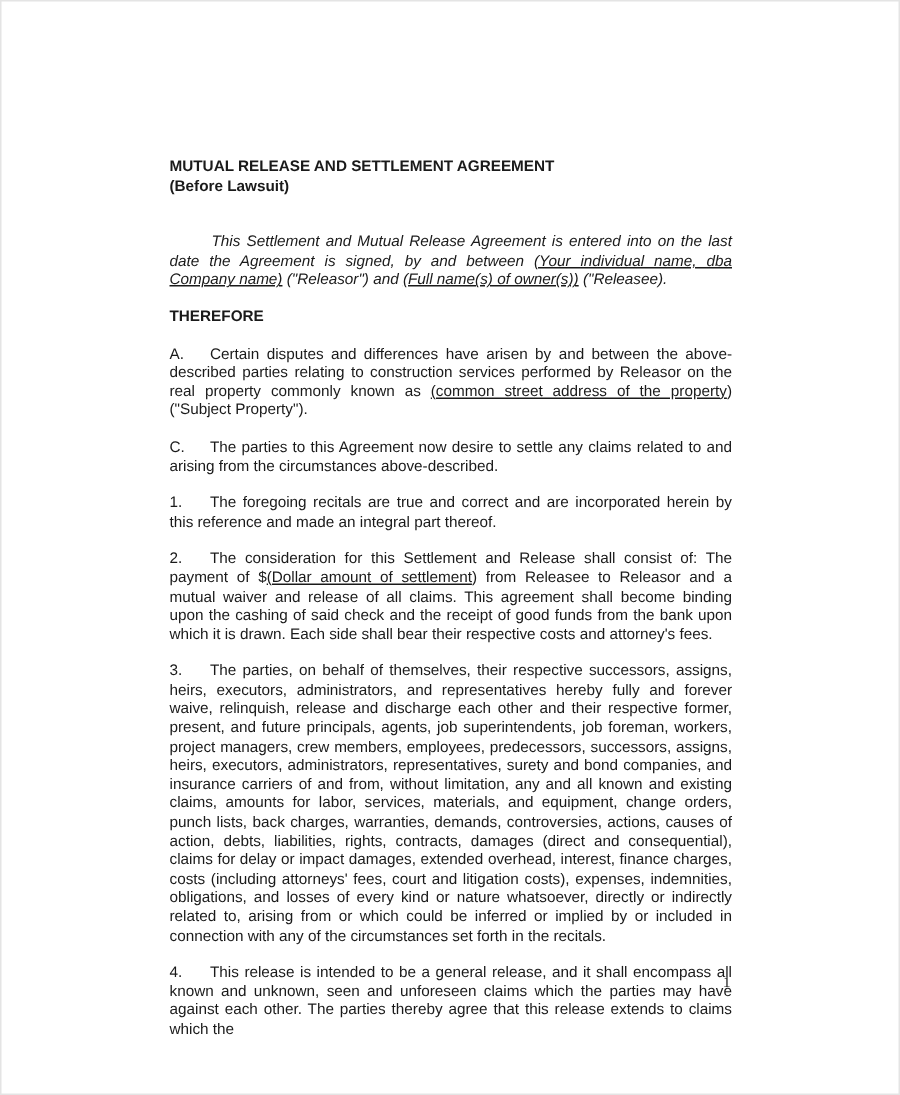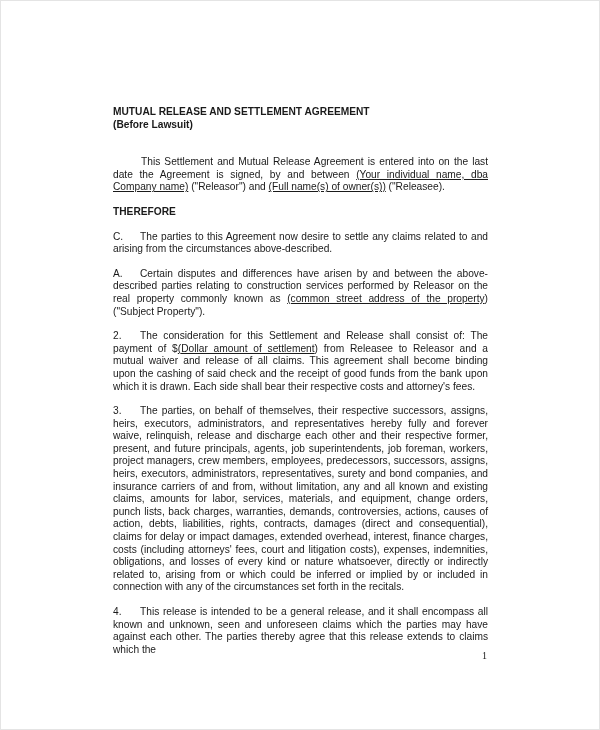--- a/index.html
+++ b/index.html
@@ -26,45 +26,46 @@
   .subtitle {
     text-align: left; font-weight: bold; margin: 0;
     font-size: 10.2px; line-height: 12.6px;
   }
   p { margin: 0; text-align: justify; text-align-last: left; }
   .indent { text-indent: 28px; }
   .u { text-decoration: underline; text-underline-offset: 1px; }
   .heading { text-align: center; font-weight: bold; margin: 0; }
   .num { display: inline-block; width: 27px; }
   .blk { margin-top: 12px; }
-  .blk-lg { margin-top: 25px; }
+  .blk-lg { margin-top: 25px; font-style: italic; }
   .pagenum {
     position: absolute; left: 481px; top: 649px;
     font-family: "Liberation Serif", serif; font-size: 10px;
     color: #1a1a1a;
   }
 </style>
 </head>
 <body>
 
 <div class="page">
   <div class="content">
 
     <p class="title">MUTUAL RELEASE AND SETTLEMENT AGREEMENT</p>
     <p class="subtitle">(Before Lawsuit)</p>
 
     <p class="indent blk-lg" style="margin-top:25px;"><span>This Settlement and Mutual Release Agreement is entered into on the last date the Agreement is signed, by and between </span><span class="u">(Your individual name, dba Company name)</span><span> ("Releasor") and </span><span class="u">(Full name(s) of owner(s))</span><span> ("Releasee).</span></p>
 
     <p class="heading blk">THEREFORE</p>
 
+    <p class="blk"><span class="num">A.</span><span>Certain disputes and differences have arisen by and between the above-described parties relating to construction services performed by Releasor on the real property commonly known as </span><span class="u">(common street address of the property</span><span>) ("Subject Property").</span></p>
+
     <p class="blk"><span class="num">C.</span><span>The parties to this Agreement now desire to settle any claims related to and arising from the circumstances above-described.</span></p>
 
-    <p class="blk"><span class="num">A.</span><span>Certain disputes and differences have arisen by and between the above-described parties relating to construction services performed by Releasor on the real property commonly known as </span><span class="u">(common street address of the property</span><span>) ("Subject Property").</span></p>
 
-
+    <p class="blk"><span class="num">1.</span><span>The foregoing recitals are true and correct and are incorporated herein by this reference and made an integral part thereof.</span></p>
 
     <p class="blk"><span class="num">2.</span><span>The consideration for this Settlement and Release shall consist of: The payment of $</span><span class="u">(Dollar amount of settlement</span><span>) from Releasee to Releasor and a mutual waiver and release of all claims.  This agreement shall become binding upon the cashing of said check and the receipt of good funds from the bank upon which it is drawn. Each side shall bear their respective costs and attorney's fees.</span></p>
 
     <p class="blk"><span class="num">3.</span><span>The parties, on behalf of themselves, their respective successors, assigns, heirs, executors, administrators, and representatives hereby fully and forever waive, relinquish, release and discharge each other and their respective former, present, and future principals, agents, job superintendents, job foreman, workers, project managers, crew members, employees, predecessors, successors, assigns, heirs, executors, administrators, representatives, surety and bond companies, and insurance carriers of and from, without limitation, any and all known and existing claims, amounts for labor, services, materials, and equipment, change orders, punch lists, back charges, warranties, demands, controversies, actions, causes of action, debts, liabilities, rights, contracts, damages (direct and consequential), claims for delay or impact damages, extended overhead, interest, finance charges, costs (including attorneys' fees, court and litigation costs), expenses, indemnities, obligations, and losses of every kind or nature whatsoever, directly or indirectly related to, arising from or which could be inferred or implied by or included in connection with any of the circumstances set forth in the recitals.</span></p>
 
     <p class="blk"><span class="num">4.</span><span>This release is intended to be a general release, and it shall encompass all known and unknown, seen and unforeseen claims which the parties may have against each other.  The parties thereby agree that this release extends to claims which the</span></p>
 
   </div>
 
   <div class="pagenum">1</div>

